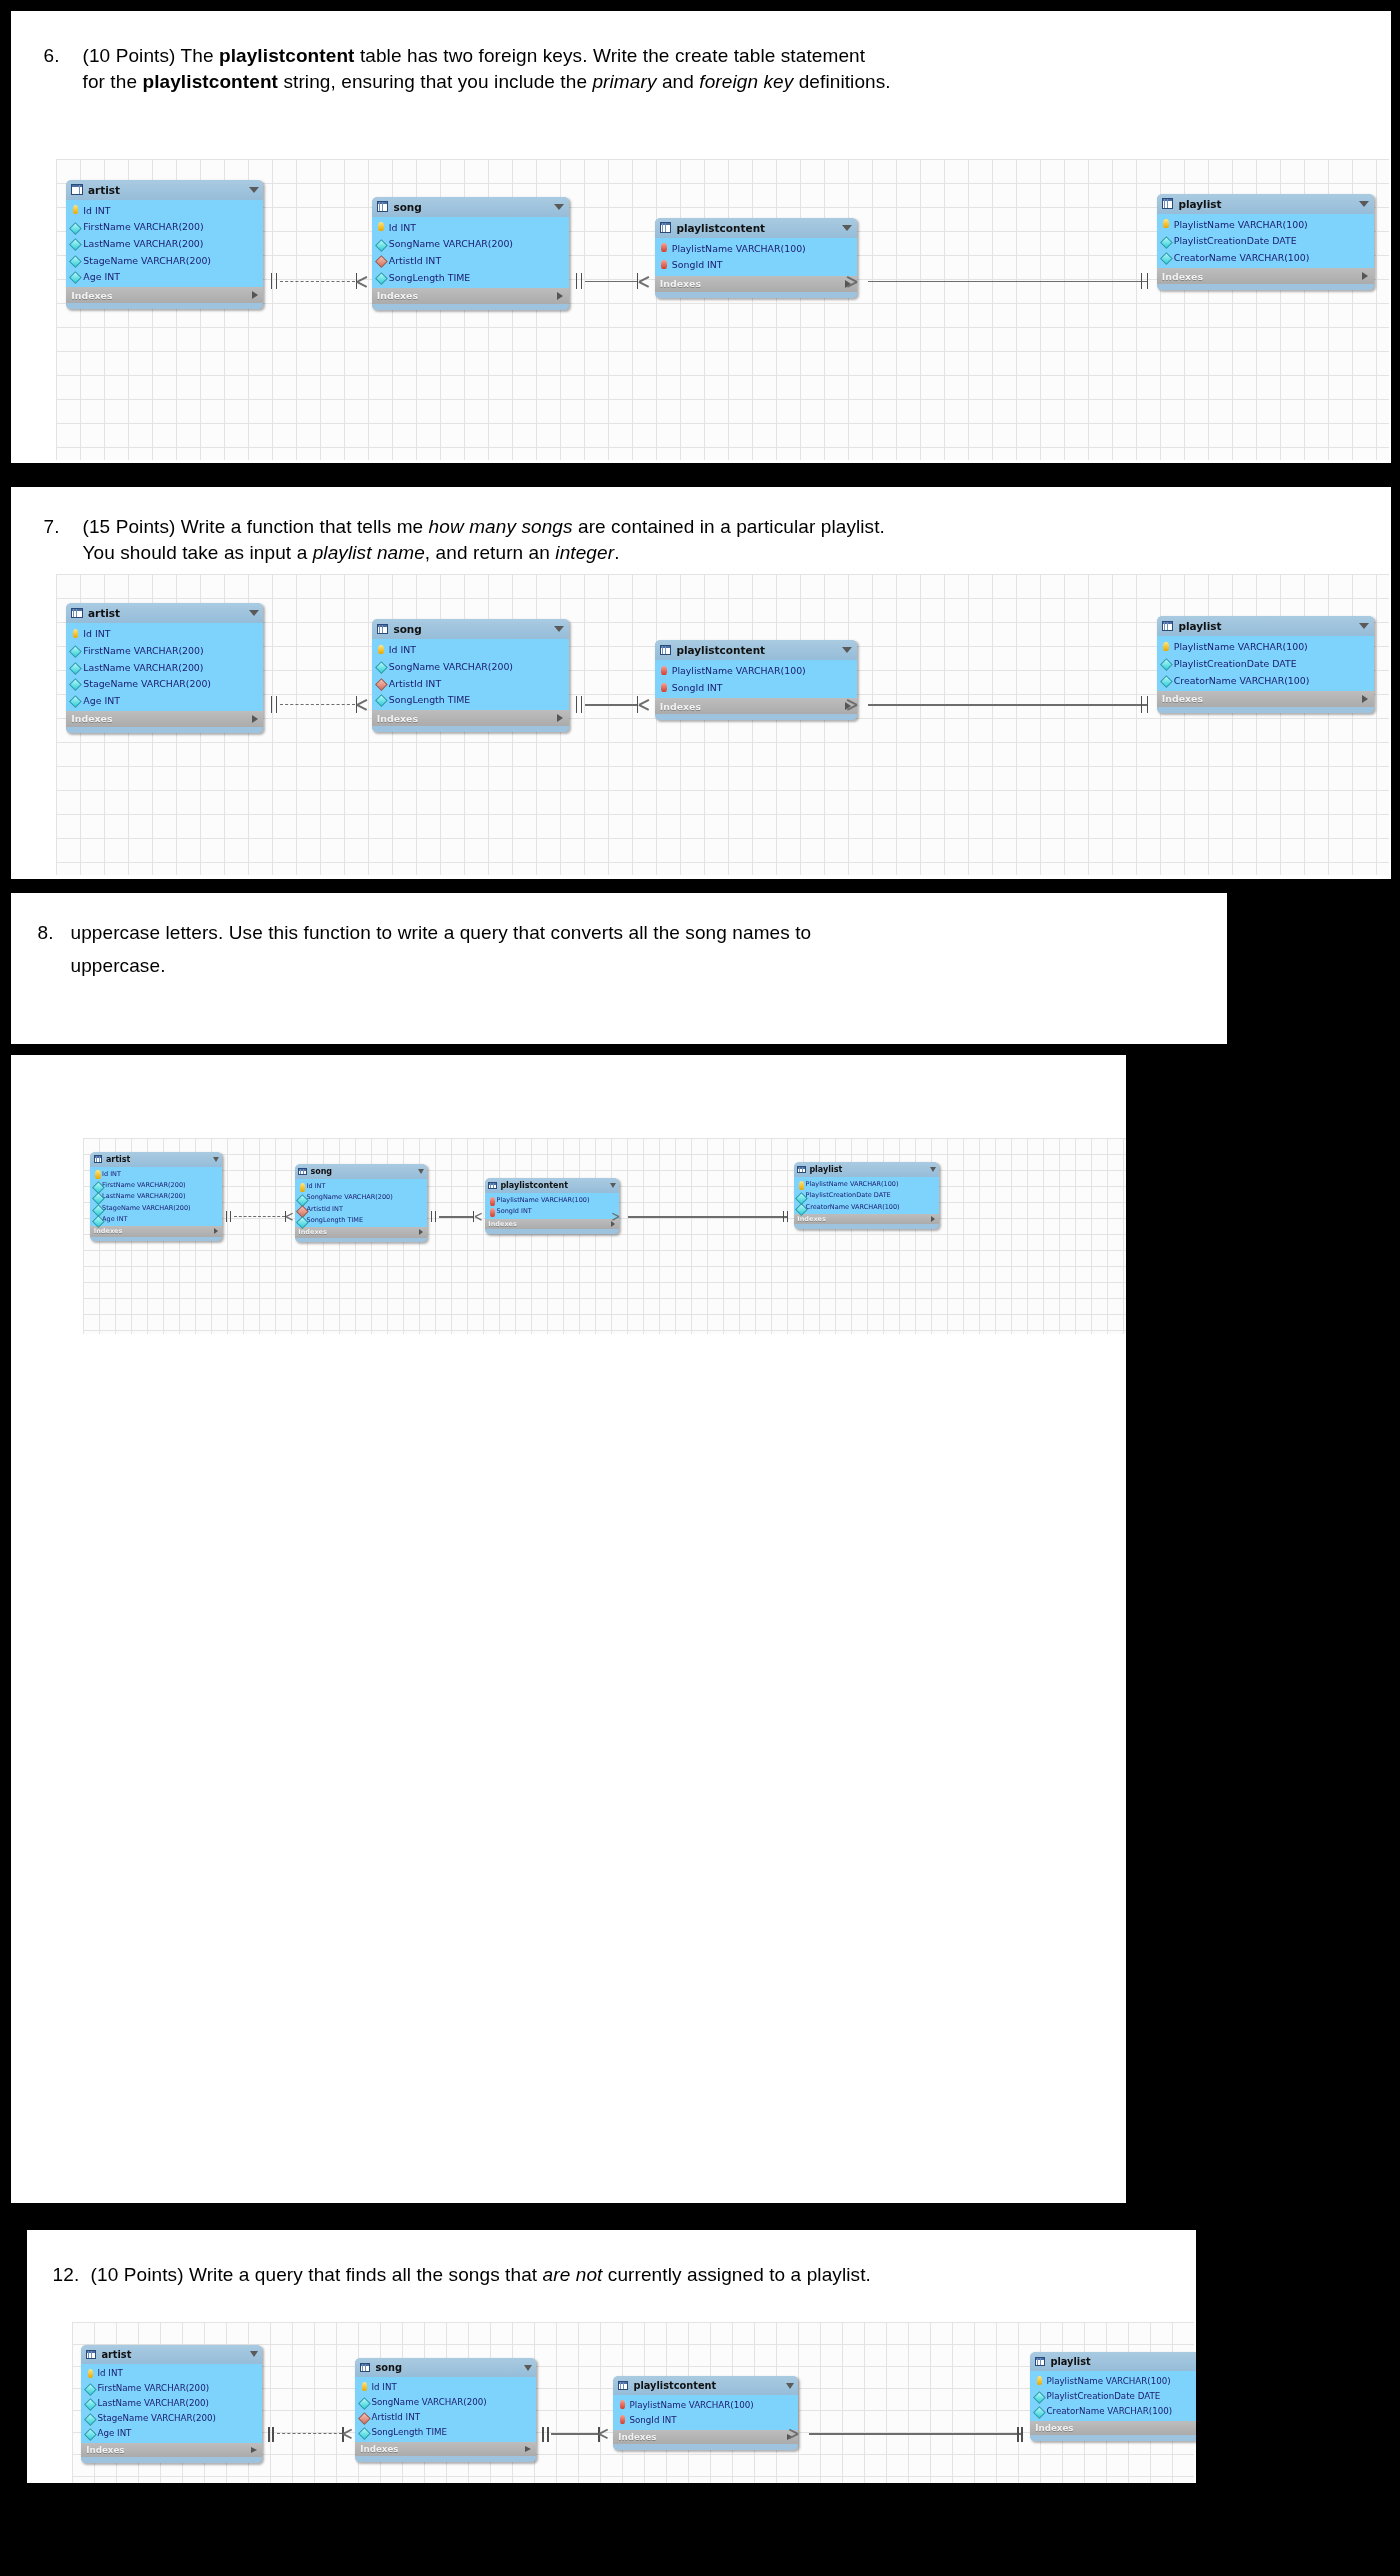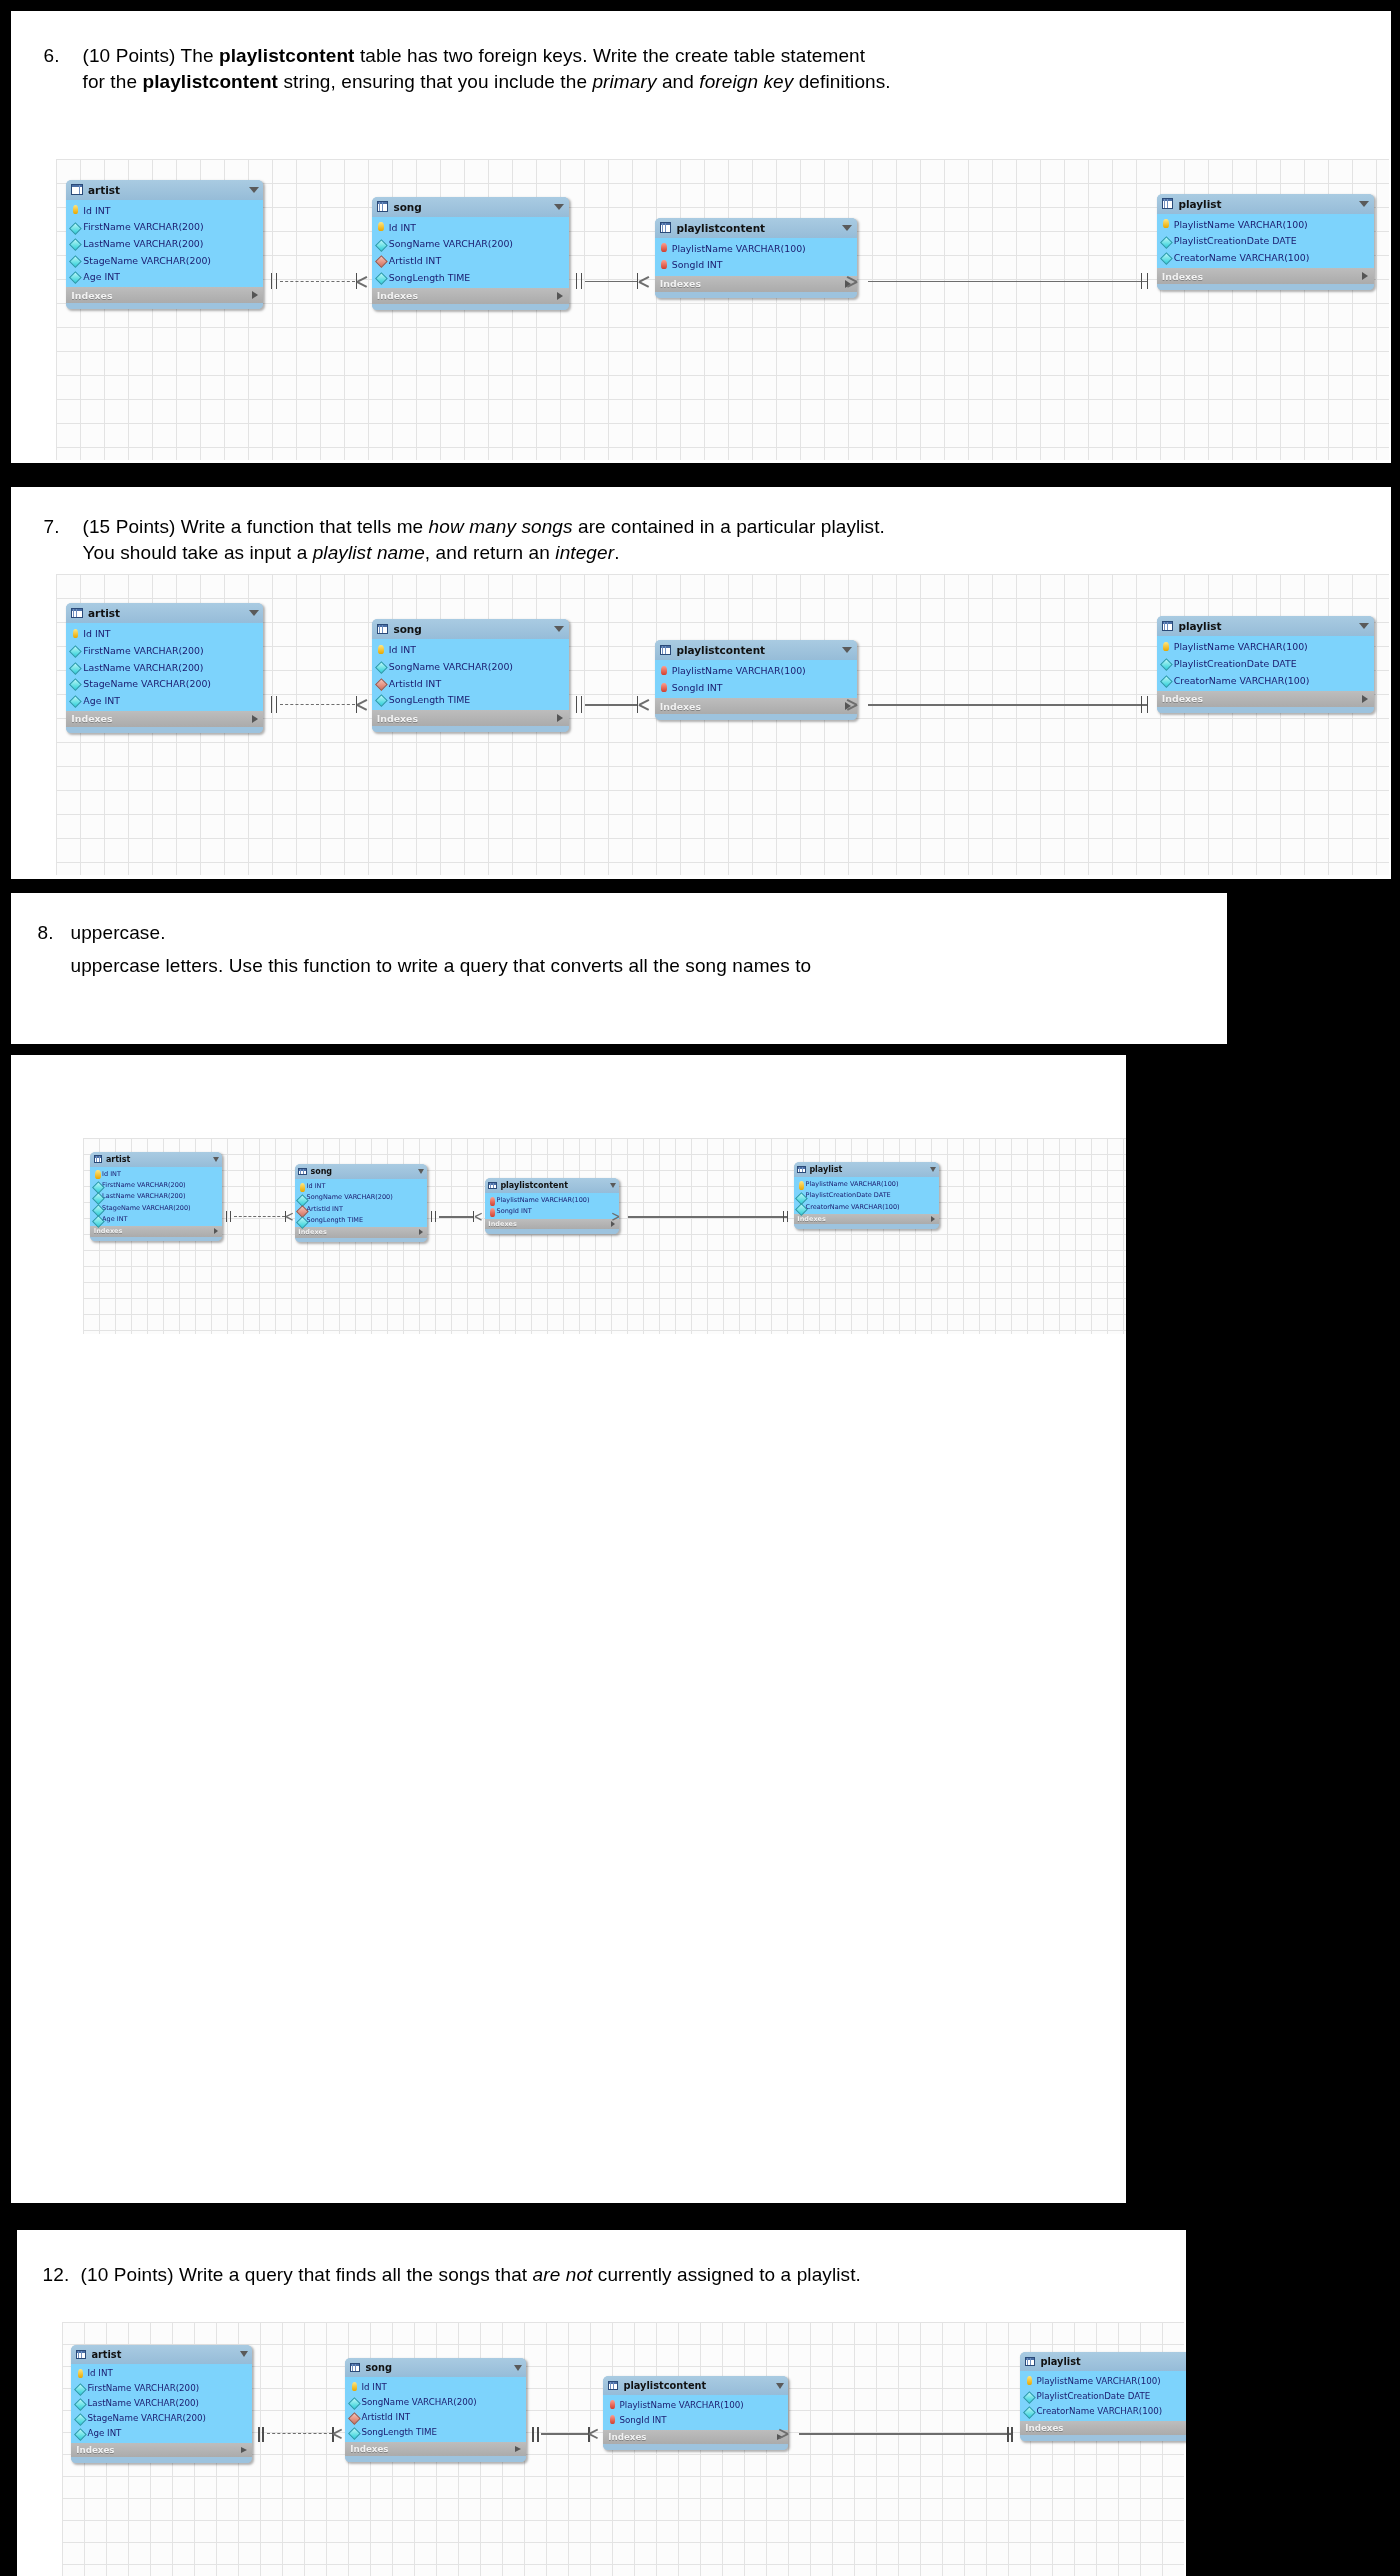--- a/index.html
+++ b/index.html
@@ -445,22 +445,22 @@
           </div>
         <div class="foot"></div>
       </div>
     </div>
   </div>
 
   <div class="block" style="left:10.5px; top:893px; width:1216px; height:151px;">
     <div class="q" style="position:absolute;left:27px;top:22.6px;width:1160px;line-height:1.78;">
       <div class="num" style="width:33px;">8.</div>
       <div class="body">
+        <div>uppercase letters. Use this function to write a query that converts all the song names to</div>
         <div>uppercase.</div>
-        <div>uppercase letters. Use this function to write a query that converts all the song names to</div>
       </div>
     </div>
   </div>
 
   <div class="block" style="left:10.5px; top:1055px; width:1115px; height:1148px;">
 
 
     <div class="erd small" style="left:72px;top:83px;width:1047px;height:196px;">
 
       <div class="tbl" style="left:7.5px;top:13.6px;width:132px;">
@@ -592,21 +592,21 @@
         <div class="idx" style="height:10.5px;font-size:6.5px;padding:0 3.8px;">
             <span class="lbl">Indexes</span>
             <span class="arrow" style="border-top-width:3px;border-bottom-width:3px;border-left-width:4.5px;"></span>
           </div>
         <div class="foot" style="height:4.5px;"></div>
       </div>
     </div>
 
   </div>
 
-  <div class="block" style="left:17px; top:2230px; width:1169px; height:346px;">
+  <div class="block" style="left:27px; top:2230px; width:1169px; height:253px;">
 
     <div class="q" style="position:absolute;left:25.6px;top:32px;width:1107px;">
       <div class="num" style="width:38px;">12.</div>
       <div class="body">
         <span>(10 Points)</span><span> Write a query that finds all the songs that </span><i>are not</i><span> currently assigned to a playlist.</span>
       </div>
     </div>
 
     <div class="erd big" style="left:45px;top:92px;width:1122px;height:256px;background-size:22px 22px;">
 

